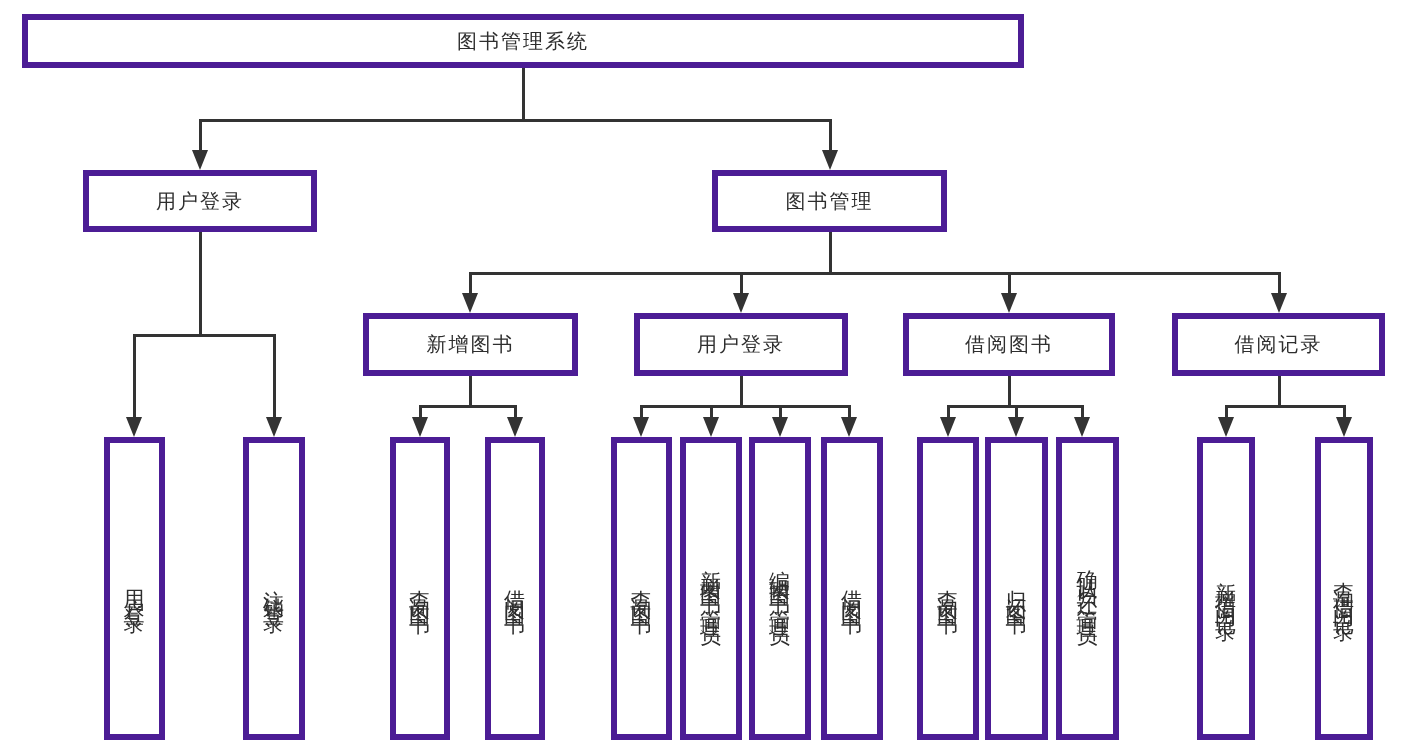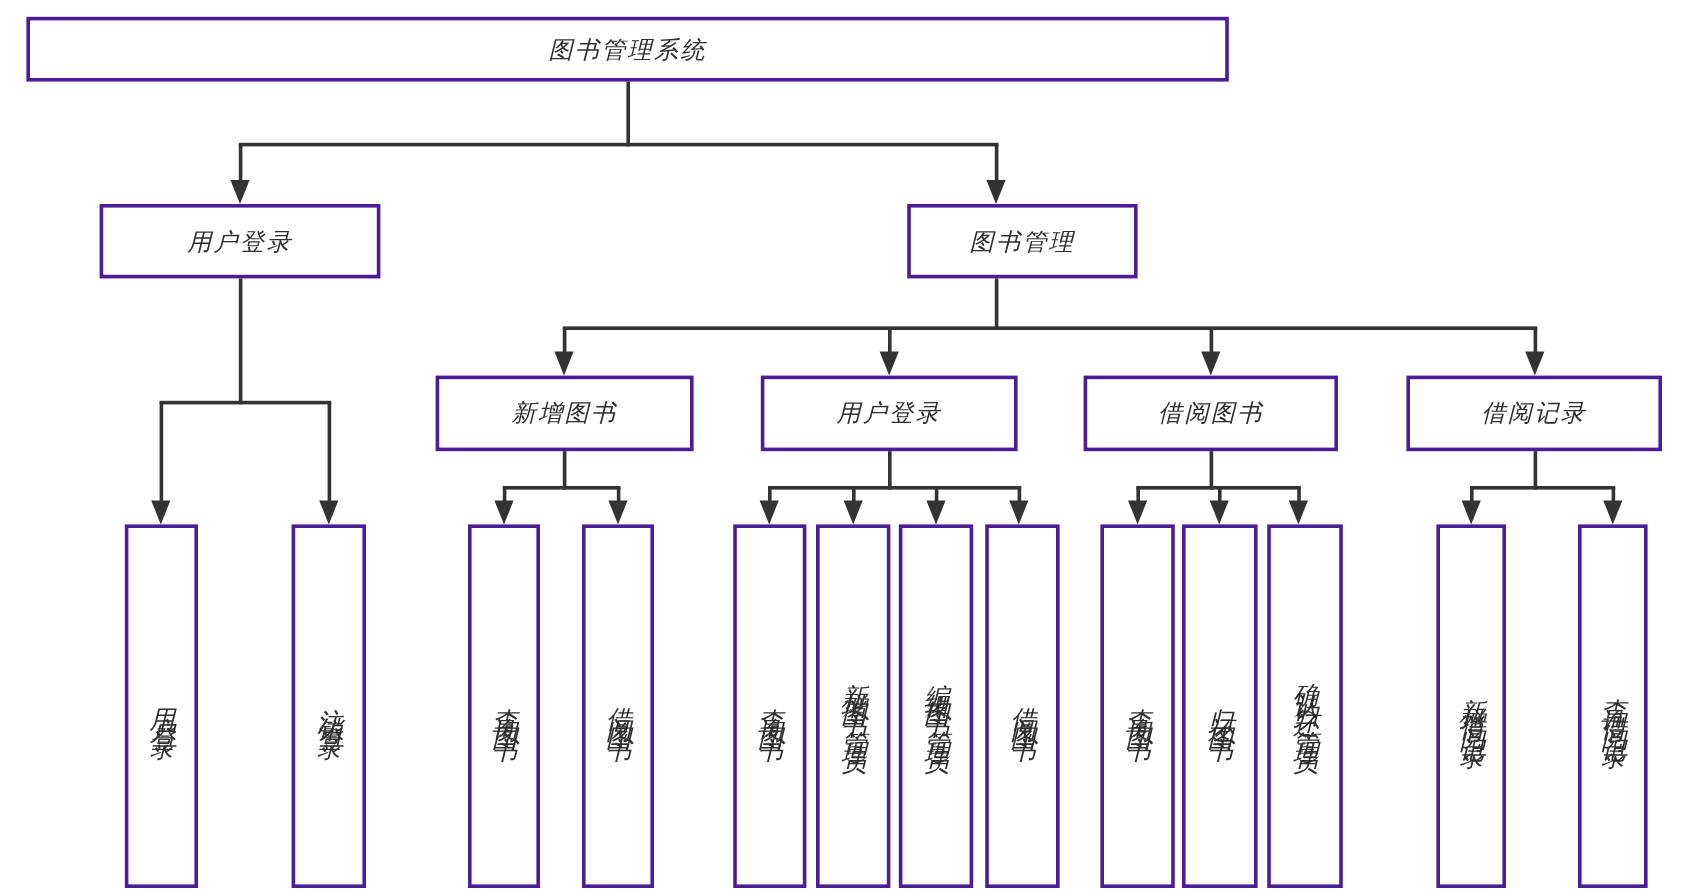--- a/index.html
+++ b/index.html
@@ -3,24 +3,24 @@
 <meta charset="utf-8">
 <style>
   html,body { margin:0; padding:0; background:#ffffff; }
   .stage {
     position:relative; width:1405px; height:747px; overflow:hidden;
     background:#ffffff;
     font-family:"Liberation Sans","DejaVu Sans",sans-serif;
   }
   .box {
     position:absolute; box-sizing:border-box;
-    border:3px solid #4c1d95; background:#ffffff;
+    border:6px solid #4c1d95; background:#ffffff;
     display:flex; align-items:center; justify-content:center;
     color:#2e2e2e; font-size:20px; letter-spacing:2px;
-    z-index:2; white-space:nowrap;font-style:italic;
+    z-index:2; white-space:nowrap;
   }
   .leaf {
     writing-mode:vertical-rl; text-orientation:mixed;
     font-size:21px; letter-spacing:8px; line-height:1;
     white-space:normal;
   }
   .hline, .vline {
     position:absolute; background:#333333; z-index:1;
   }
   .arrowhead {
@@ -90,21 +90,21 @@
       <div class="arrowhead" style="left: 1074px; top: 417px;"></div>
       <div class="vline" style="left: 1224.5px; top: 406px; width: 3px; height: 15px;"></div>
       <div class="arrowhead" style="left: 1218px; top: 417px;"></div>
       <div class="vline" style="left: 1342.5px; top: 406px; width: 3px; height: 15px;"></div>
       <div class="arrowhead" style="left: 1336px; top: 417px;"></div>
     </div>
 
   <div class="box" style="left:22px; top:14px; width:1002px; height:54px;">图书管理系统</div>
 
   <div class="box" style="left:83px; top:170px; width:234px; height:62px;">用户登录</div>
-  <div class="box" style="left:712px; top:170px; width:192px; height:62px;margin-left:44px;">图书管理</div>
+  <div class="box" style="left:712px; top:170px; width:235px; height:62px;">图书管理</div>
 
   <div class="box" style="left:363px; top:313px; width:215px; height:63px;">新增图书</div>
   <div class="box" style="left:634px; top:313px; width:214px; height:63px;">用户登录</div>
   <div class="box" style="left:903px; top:313px; width:212px; height:63px;">借阅图书</div>
   <div class="box" style="left:1172px; top:313px; width:213px; height:63px;">借阅记录</div>
 
   <div class="box leaf" style="left:104px; top:437px; width:61px; height:303px;">用户登录</div>
   <div class="box leaf" style="left:243px; top:437px; width:62px; height:303px;">注销登录</div>
 
   <div class="box leaf" style="left:390px; top:437px; width:60px; height:303px;">查询图书</div>

